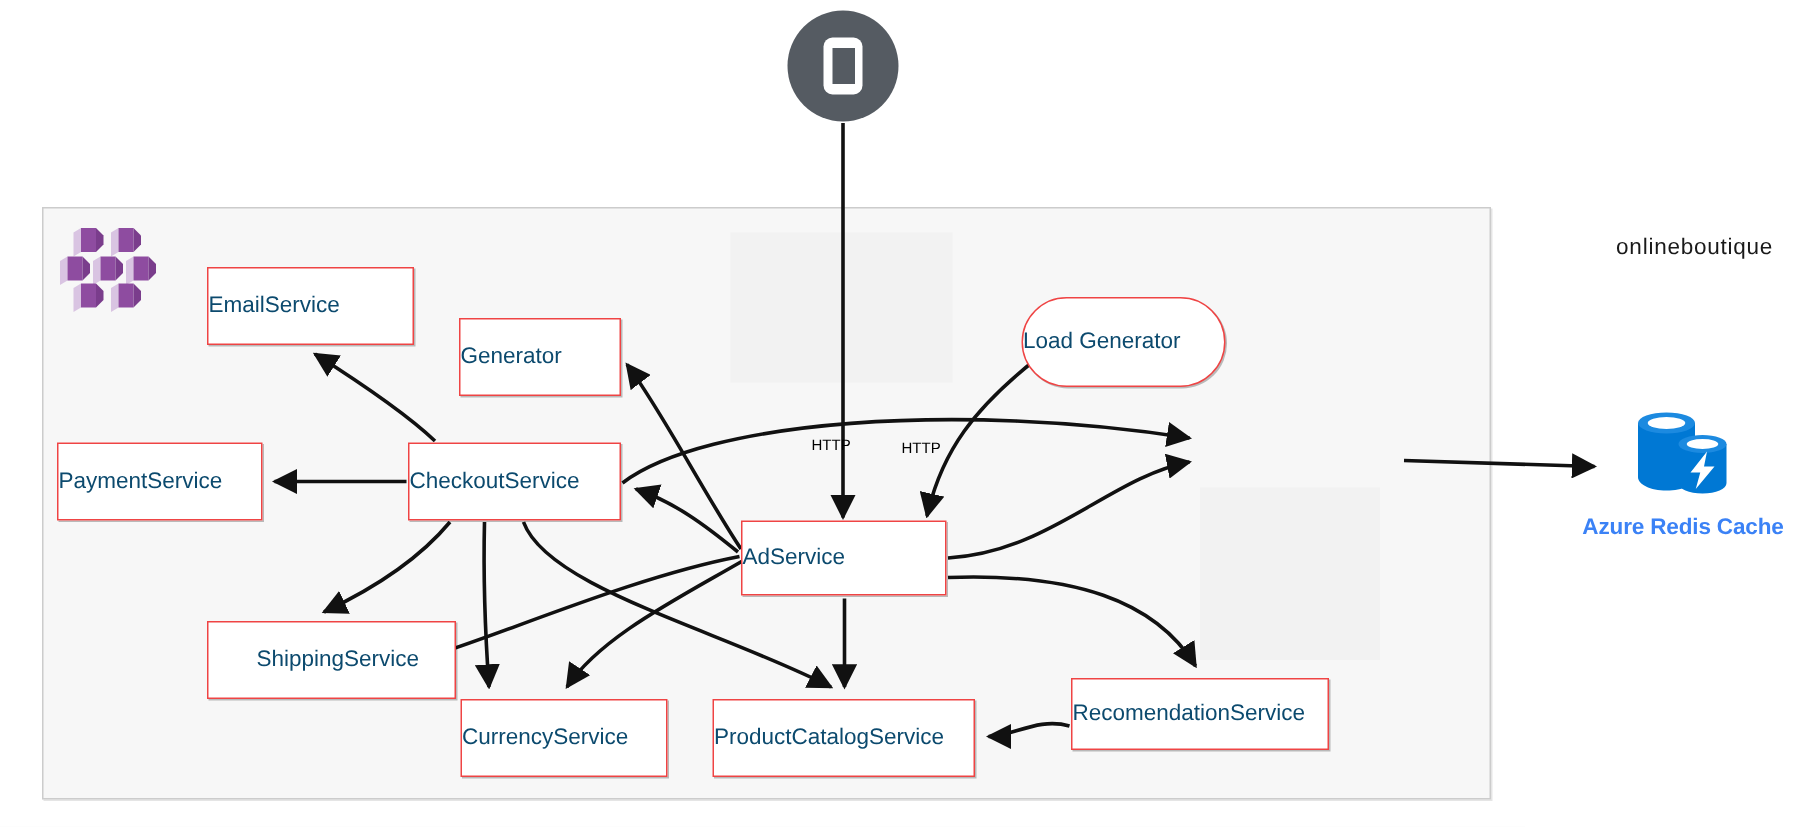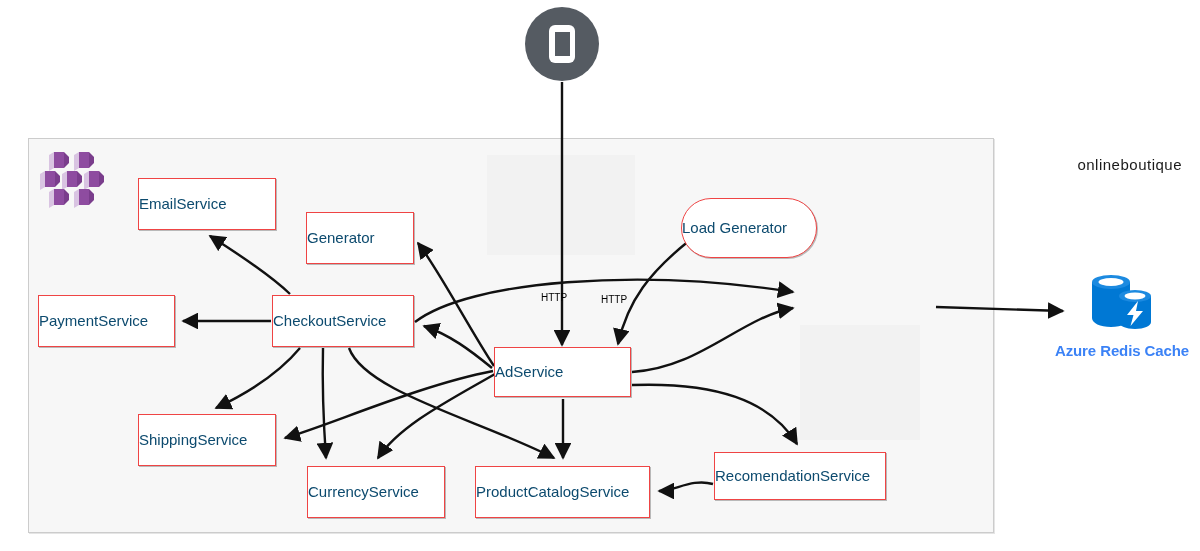--- a/index.html
+++ b/index.html
@@ -259,21 +259,21 @@
 
   <div class="node" style="left:272px; top:295px; width:142px; height:52px;">
     <span>CheckoutService</span>
   </div>
 
 
   <div class="node" style="left:494px; top:347px; width:137px; height:50px;">
     <span>AdService</span>
   </div>
 
-  <div class="node" style="left:138px; top:414px; width:138px; height:52px;">
+  <div class="node" style="left:138px; top:414px; width:166px; height:52px;padding-left:32px;">
     <span>ShippingService</span>
   </div>
 
   <div class="node" style="left:307px; top:466px; width:138px; height:52px;">
     <span>CurrencyService</span>
   </div>
 
   <div class="node" style="left:475px; top:466px; width:175px; height:52px;">
     <span>ProductCatalogService</span>
   </div>

